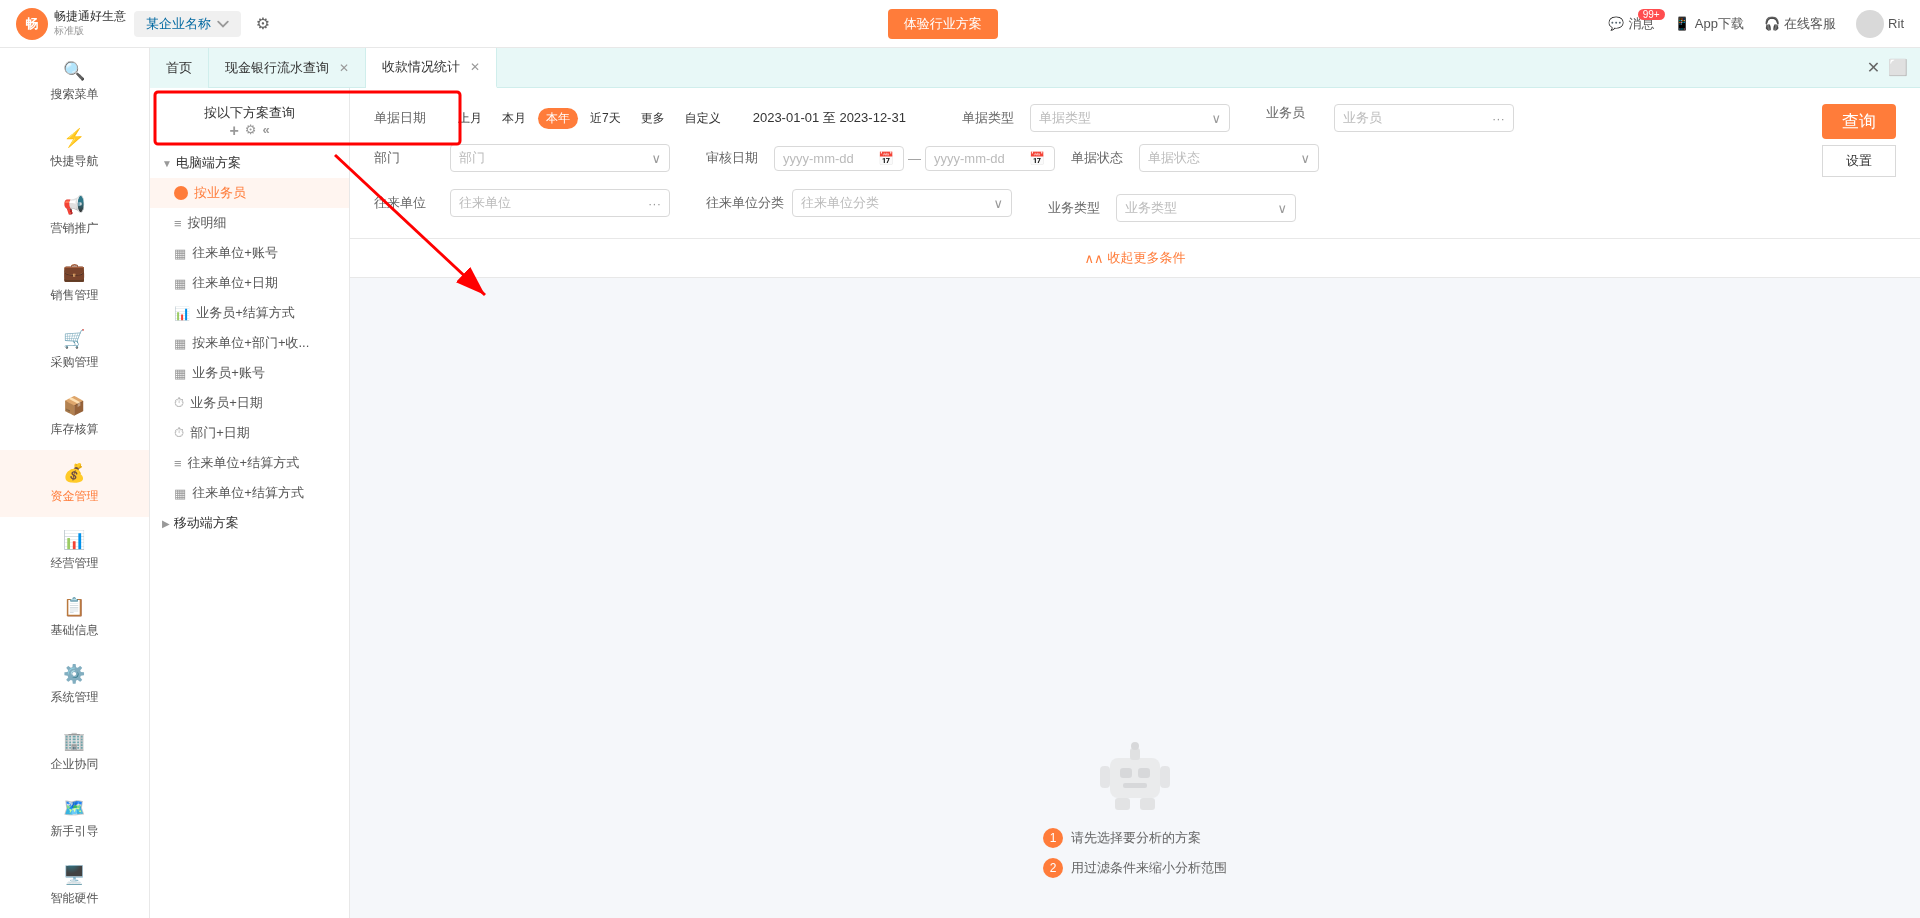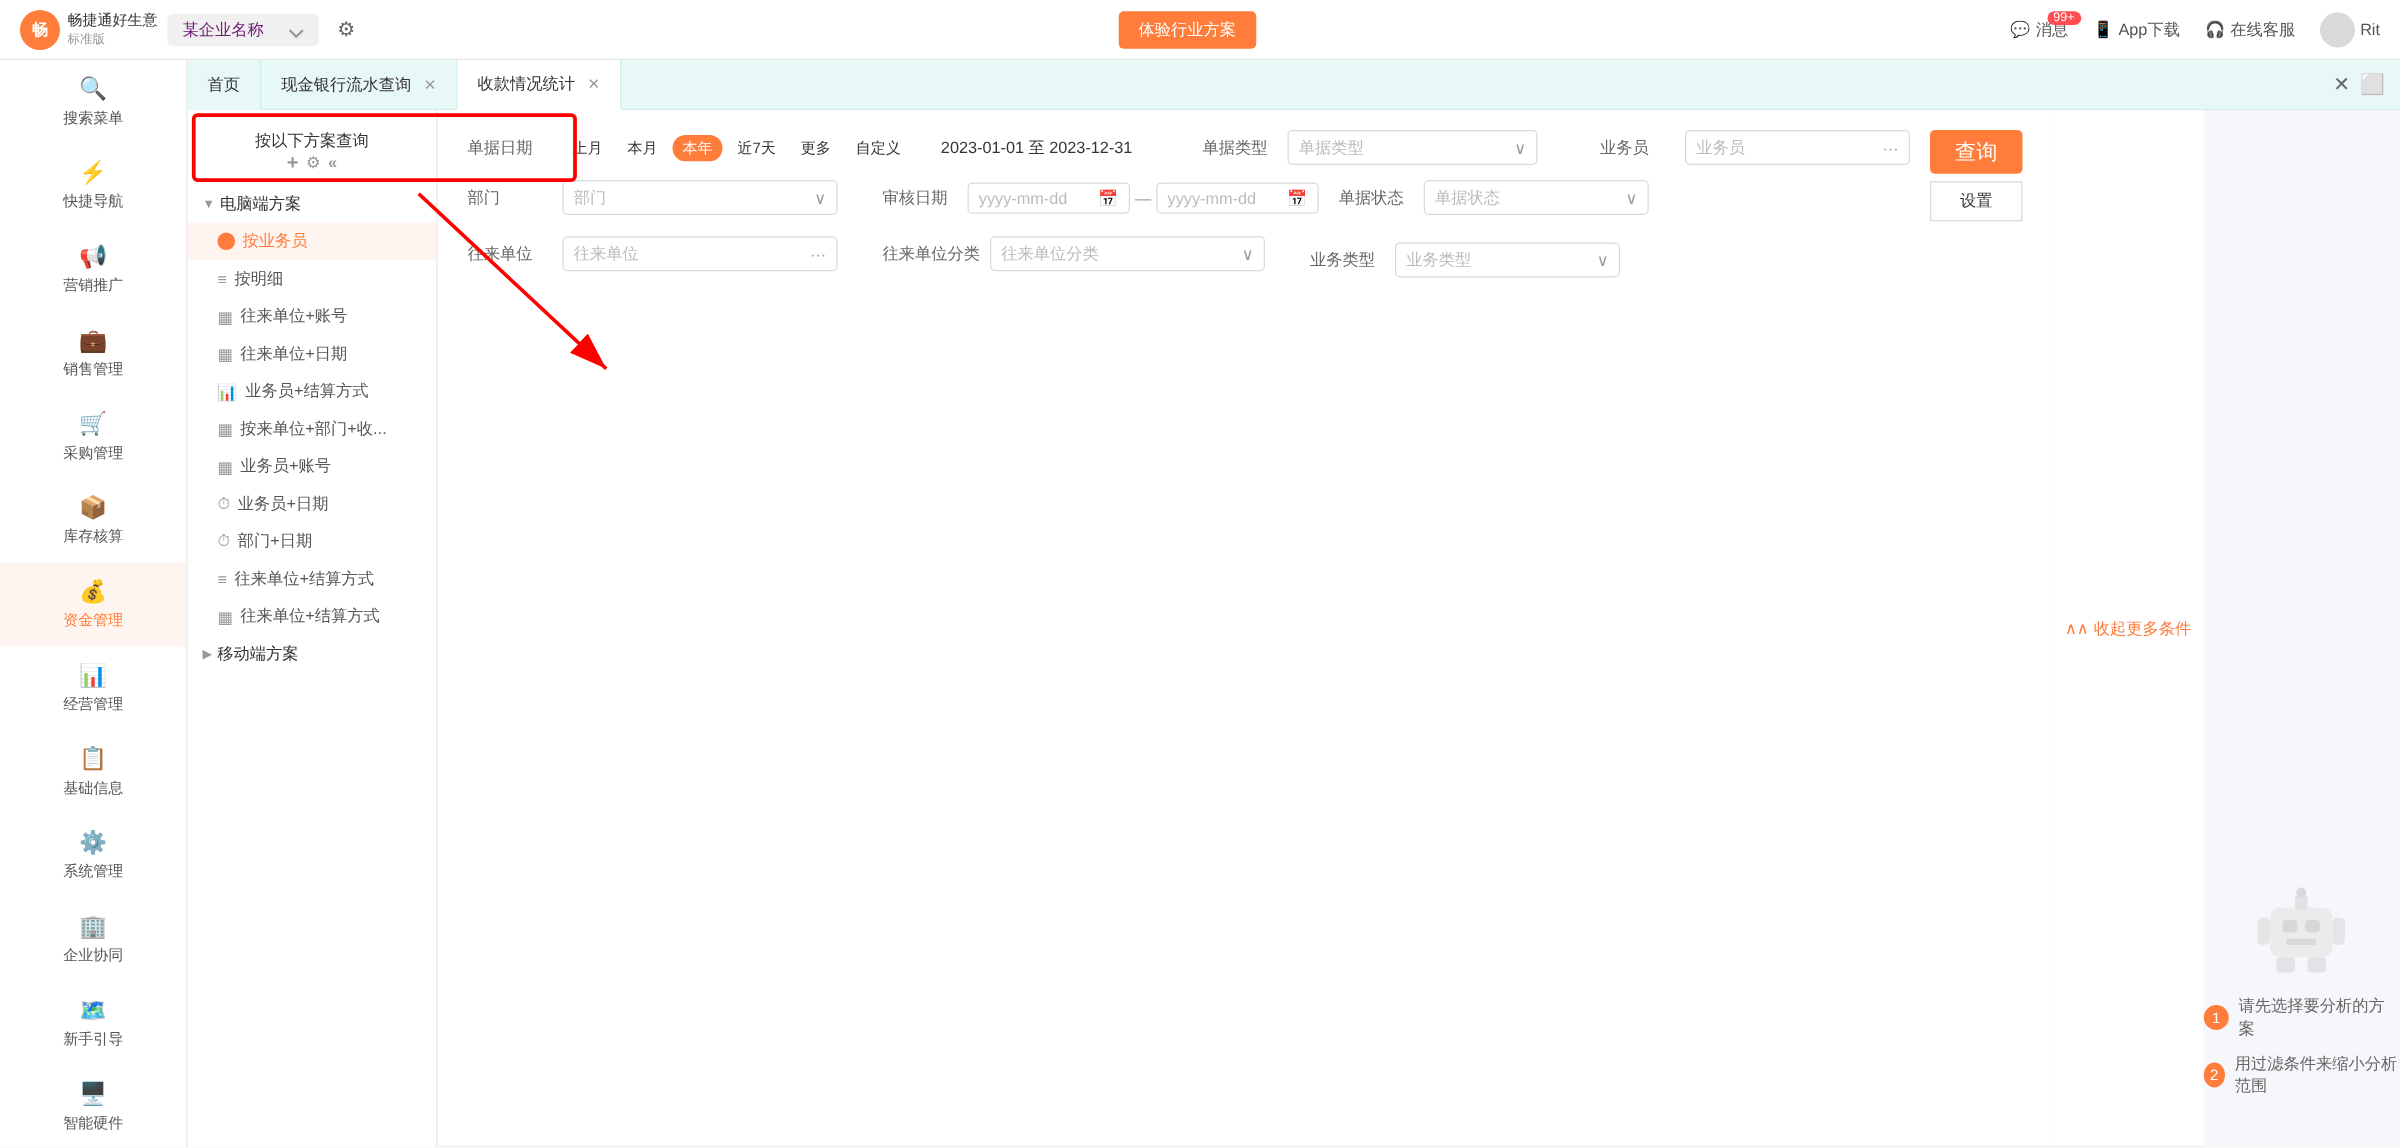--- a/index.html
+++ b/index.html
@@ -14,21 +14,21 @@
       padding: 0 16px;
       border-bottom: 1px solid #e8e8e8;
       justify-content: space-between;
       flex-shrink: 0;
     }
     .top-bar-left { display: flex; align-items: center; gap: 8px; }
     .top-bar-logo { display: flex; align-items: center; gap: 6px; }
     .logo-icon { width: 32px; height: 32px; background: #ff7c3a; border-radius: 50%; display: flex; align-items: center; justify-content: center; color: white; font-size: 16px; font-weight: bold; }
     .logo-text { font-size: 12px; color: #333; line-height: 1.3; }
     .logo-badge { font-size: 10px; color: #999; }
-    .top-bar-workspace { background: #f0f0f0; border-radius: 4px; padding: 4px 12px; color: #701a75; font-size: 13px; display: flex; align-items: flex-end; gap: 20px; }
+    .top-bar-workspace { background: #f0f0f0; border-radius: 4px; padding: 4px 12px; color: #0369a1; font-size: 13px; display: flex; align-items: center; gap: 6px; }
     .top-bar-workspace svg { width: 12px; height: 12px; }
     .trial-btn { background: #ff7c3a; color: white; border: none; border-radius: 4px; padding: 6px 16px; font-size: 13px; cursor: pointer; }
     .top-bar-right { display: flex; align-items: center; gap: 20px; }
     .top-icon-item { display: flex; align-items: center; gap: 4px; color: #555; font-size: 13px; cursor: pointer; position: relative; }
     .badge { background: #ff4d4f; color: white; border-radius: 10px; padding: 0 5px; font-size: 10px; position: absolute; top: -6px; right: -10px; }
     .gear-btn { width: 28px; height: 28px; background: none; border: none; cursor: pointer; color: #666; font-size: 16px; }
     .user-avatar { width: 28px; height: 28px; background: #d9d9d9; border-radius: 50%; }
 
     
     .main-layout { display: flex; flex: 1; overflow: hidden; }
@@ -409,21 +409,21 @@
         </div>
 
         <div class="scheme-group">
           <div class="scheme-group-title">
             <span class="arrow">▶</span>
             <span>移动端方案</span>
           </div>
         </div>
       </div>
 
-      <div style="flex:1; display:flex; flex-direction:row; overflow:hidden;">
+      <div style="flex:1; display:flex; flex-direction:column; overflow:hidden;">
 
         <div class="filters-panel">
           <div style="display:flex; gap:16px; align-items:flex-start;">
             <div style="flex:1;">
 
               <div class="filter-row">
                 <span class="filter-label">单据日期</span>
                 <div class="date-pills">
                   <span class="date-pill">上月</span>
                   <span class="date-pill">本月</span>
@@ -433,21 +433,21 @@
                   <span class="date-pill">自定义</span>
                 </div>
                 <span class="date-range">2023-01-01 至 2023-12-31</span>
                 <div style="margin-left:40px; display:flex; align-items:center; gap:8px;">
                   <span class="filter-label">单据类型</span>
                   <div class="filter-field" style="min-width:200px;">
                     <span style="color:#bbb;">单据类型</span>
                     <span class="arrow">∨</span>
                   </div>
                 </div>
-                <div style="margin-left:34px; display:flex; align-items:center; gap:8px;">
+                <div style="margin-left:20px; display:flex; align-items:flex-start; gap:8px;">
                   <span class="filter-label">业务员</span>
                   <div class="filter-field" style="min-width:180px;">
                     <span style="color:#bbb;">业务员</span>
                     <span style="color:#999; margin-left:auto;">···</span>
                   </div>
                 </div>
               </div>
 
               <div class="filter-row">
                 <span class="filter-label">部门</span>

